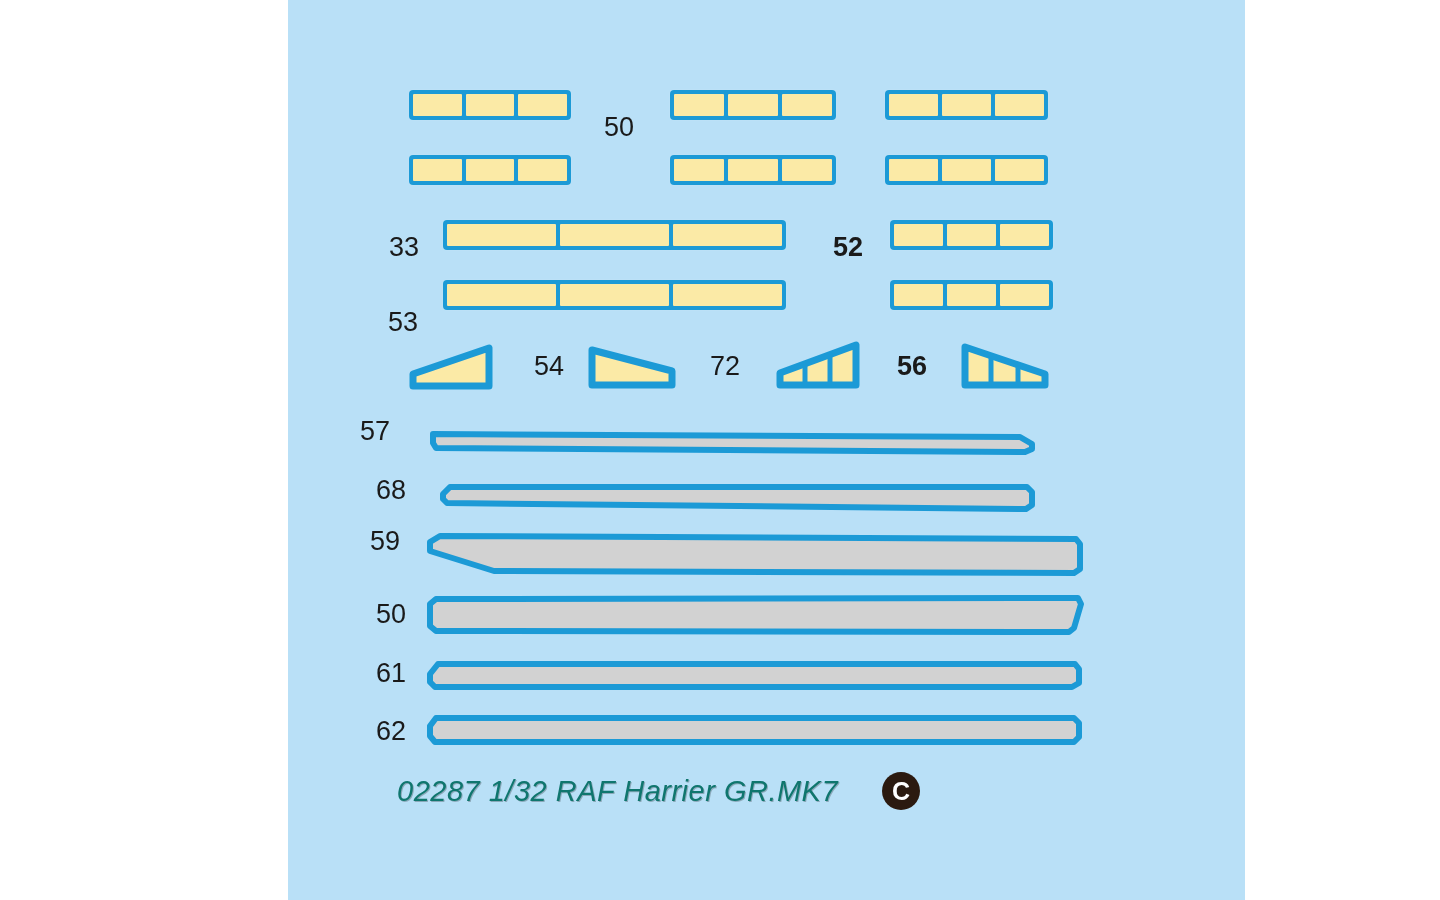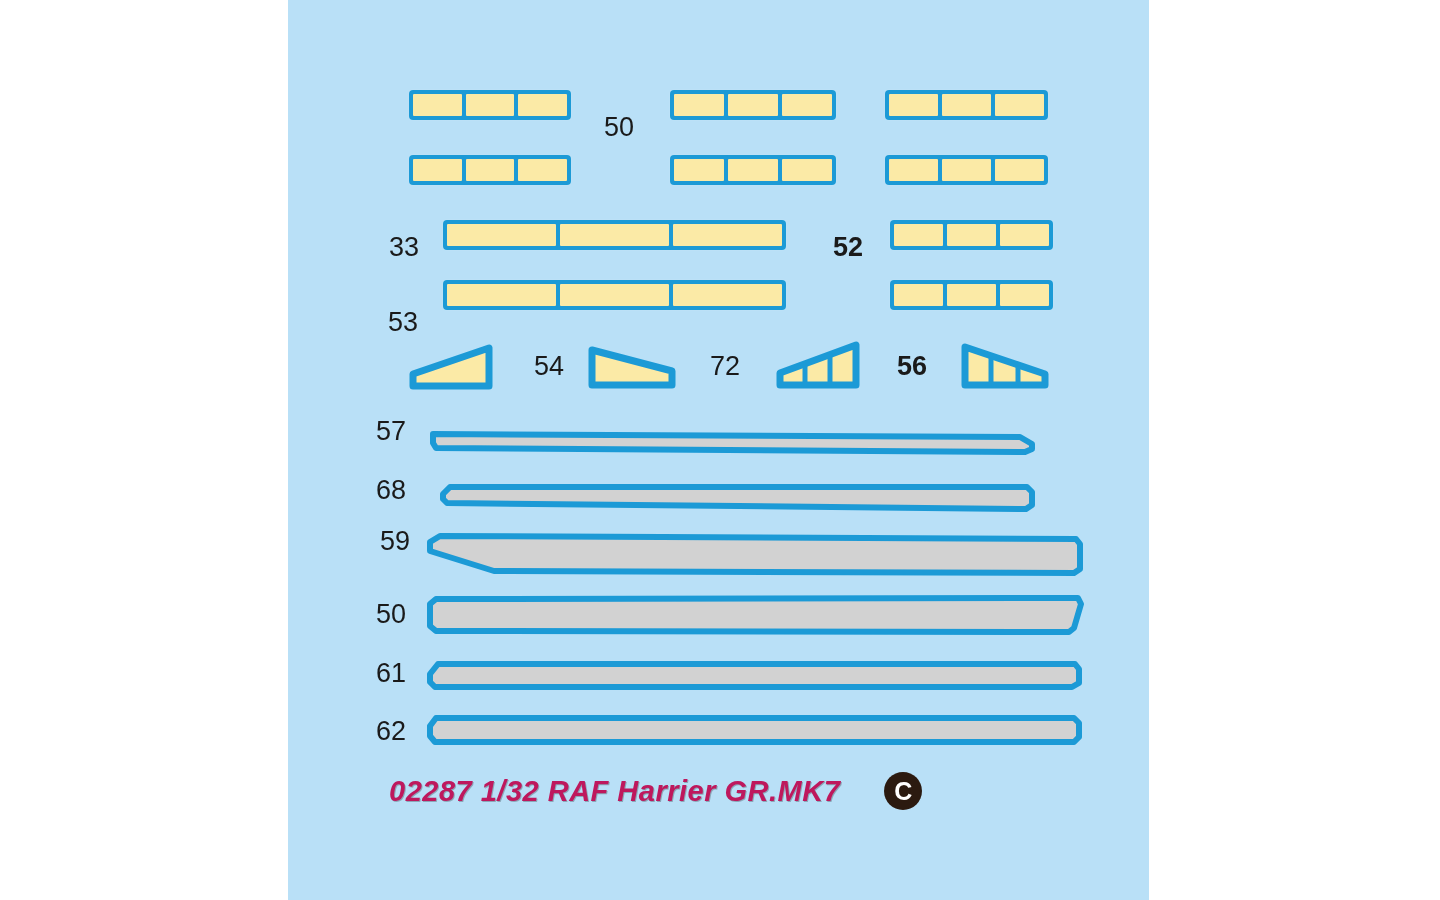--- a/index.html
+++ b/index.html
@@ -10,21 +10,21 @@
   body {
     width: 1440px;
     height: 900px;
     font-family: "Liberation Sans", sans-serif;
     overflow: hidden;
   }
   #sheet {
     position: absolute;
     left: 288px;
     top: 0;
-    width: 861px;
+    width: 957px;
     height: 900px;
     background: #b9e0f7;
   }
   .part-label {
     position: absolute;
     color: #1a1a1a;
     font-family: "Liberation Sans", sans-serif;
     font-size: 27px;
     font-weight: 400;
     letter-spacing: 0px;
@@ -63,26 +63,27 @@
     position: absolute;
     left: 389px;
     top: 772px;
     display: flex;
     align-items: center;
     gap: 44px;
   }
   #footer-title {
     font-family: "Liberation Sans", sans-serif;
     font-style: italic;
-    font-weight: bold;
+    font-weight: normal;
     font-size: 29px;
-    color: #be185d;
+    color: #0f766e;
     letter-spacing: 0.5px;
     white-space: nowrap;
     text-shadow: 1px 1px 0 rgba(0,0,0,0.25);
+    margin-left: 8px;
   }
   #copyright-mark {
     width: 38px;
     height: 38px;
     border-radius: 50%;
     background: #2b1a10;
     color: #ffffff;
     font-family: "Liberation Sans", sans-serif;
     font-weight: bold;
     font-size: 25px;
@@ -98,23 +99,23 @@
 
 <div id="sheet">
 
   <div class="part-label" style="left:316px; top:114px;">50</div>
   <div class="part-label" style="left:101px; top:234px;">33</div>
   <div class="part-label" style="left:545px; top:234px;font-weight:bold;">52</div>
   <div class="part-label" style="left:100px; top:309px;">53</div>
   <div class="part-label" style="left:246px; top:353px;">54</div>
   <div class="part-label" style="left:422px; top:353px;">72</div>
   <div class="part-label" style="left:609px; top:353px;font-weight:bold;">56</div>
-  <div class="part-label" style="left:88px; top:418px;">57</div>
+  <div class="part-label" style="left:72px; top:418px;">57</div>
   <div class="part-label" style="left:88px; top:477px;">68</div>
-  <div class="part-label" style="left:92px; top:528px;">59</div>
+  <div class="part-label" style="left:82px; top:528px;">59</div>
   <div class="part-label" style="left:88px; top:601px;">50</div>
   <div class="part-label" style="left:88px; top:660px;">61</div>
   <div class="part-label" style="left:88px; top:718px;">62</div>
 
   <div class="seg-bar" style="left:121px; top:90px; width:162px; height:30px;">
     <div class="cell"></div>
     <div class="cell"></div>
     <div class="cell"></div>
   </div>
   <div class="seg-bar" style="left:382px; top:90px; width:166px; height:30px;">

